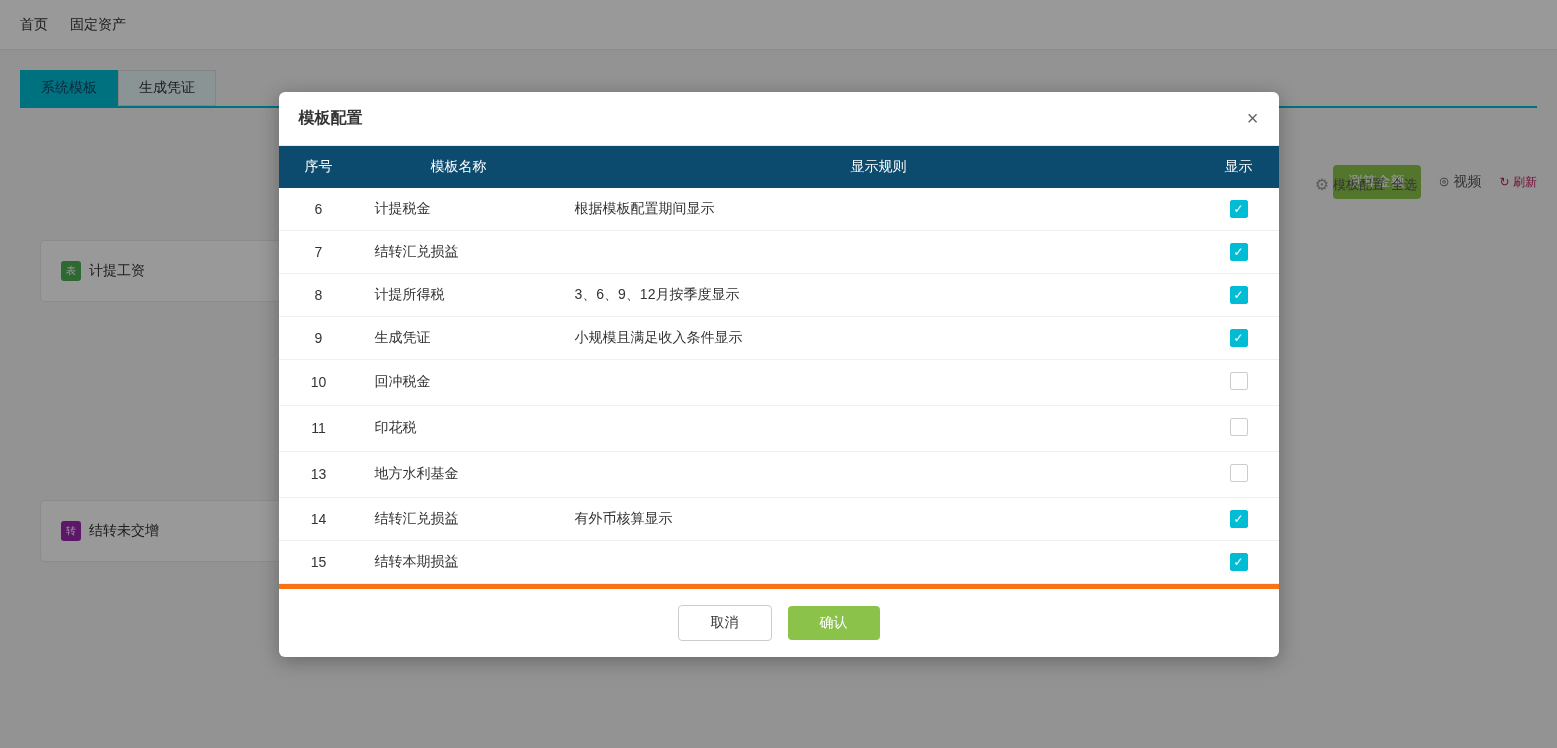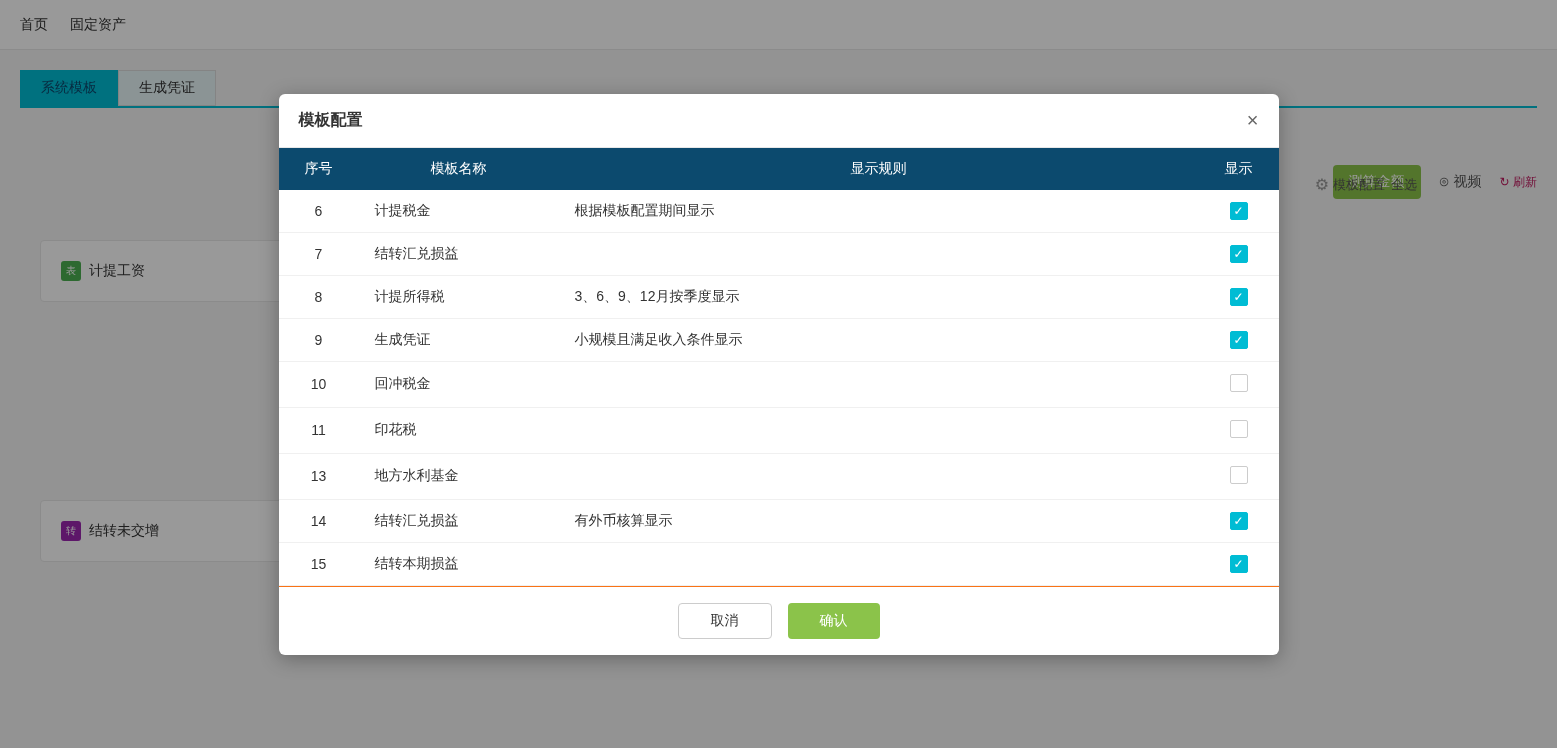--- a/index.html
+++ b/index.html
@@ -287,21 +287,22 @@
       background: #ccc;
       border-radius: 3px;
     }
 
     
     .modal-footer {
       padding: 16px 20px;
       display: flex;
       justify-content: center;
       gap: 16px;
-      border-top: 1px solid #f97316;
+      border-top: 5px solid #f97316;
+      align-items: center;
     }
 
     .btn-cancel {
       border: 1px solid #ccc;
       background: #fff;
       color: #333;
       padding: 8px 32px;
       border-radius: 4px;
       cursor: pointer;
       font-size: 14px;

